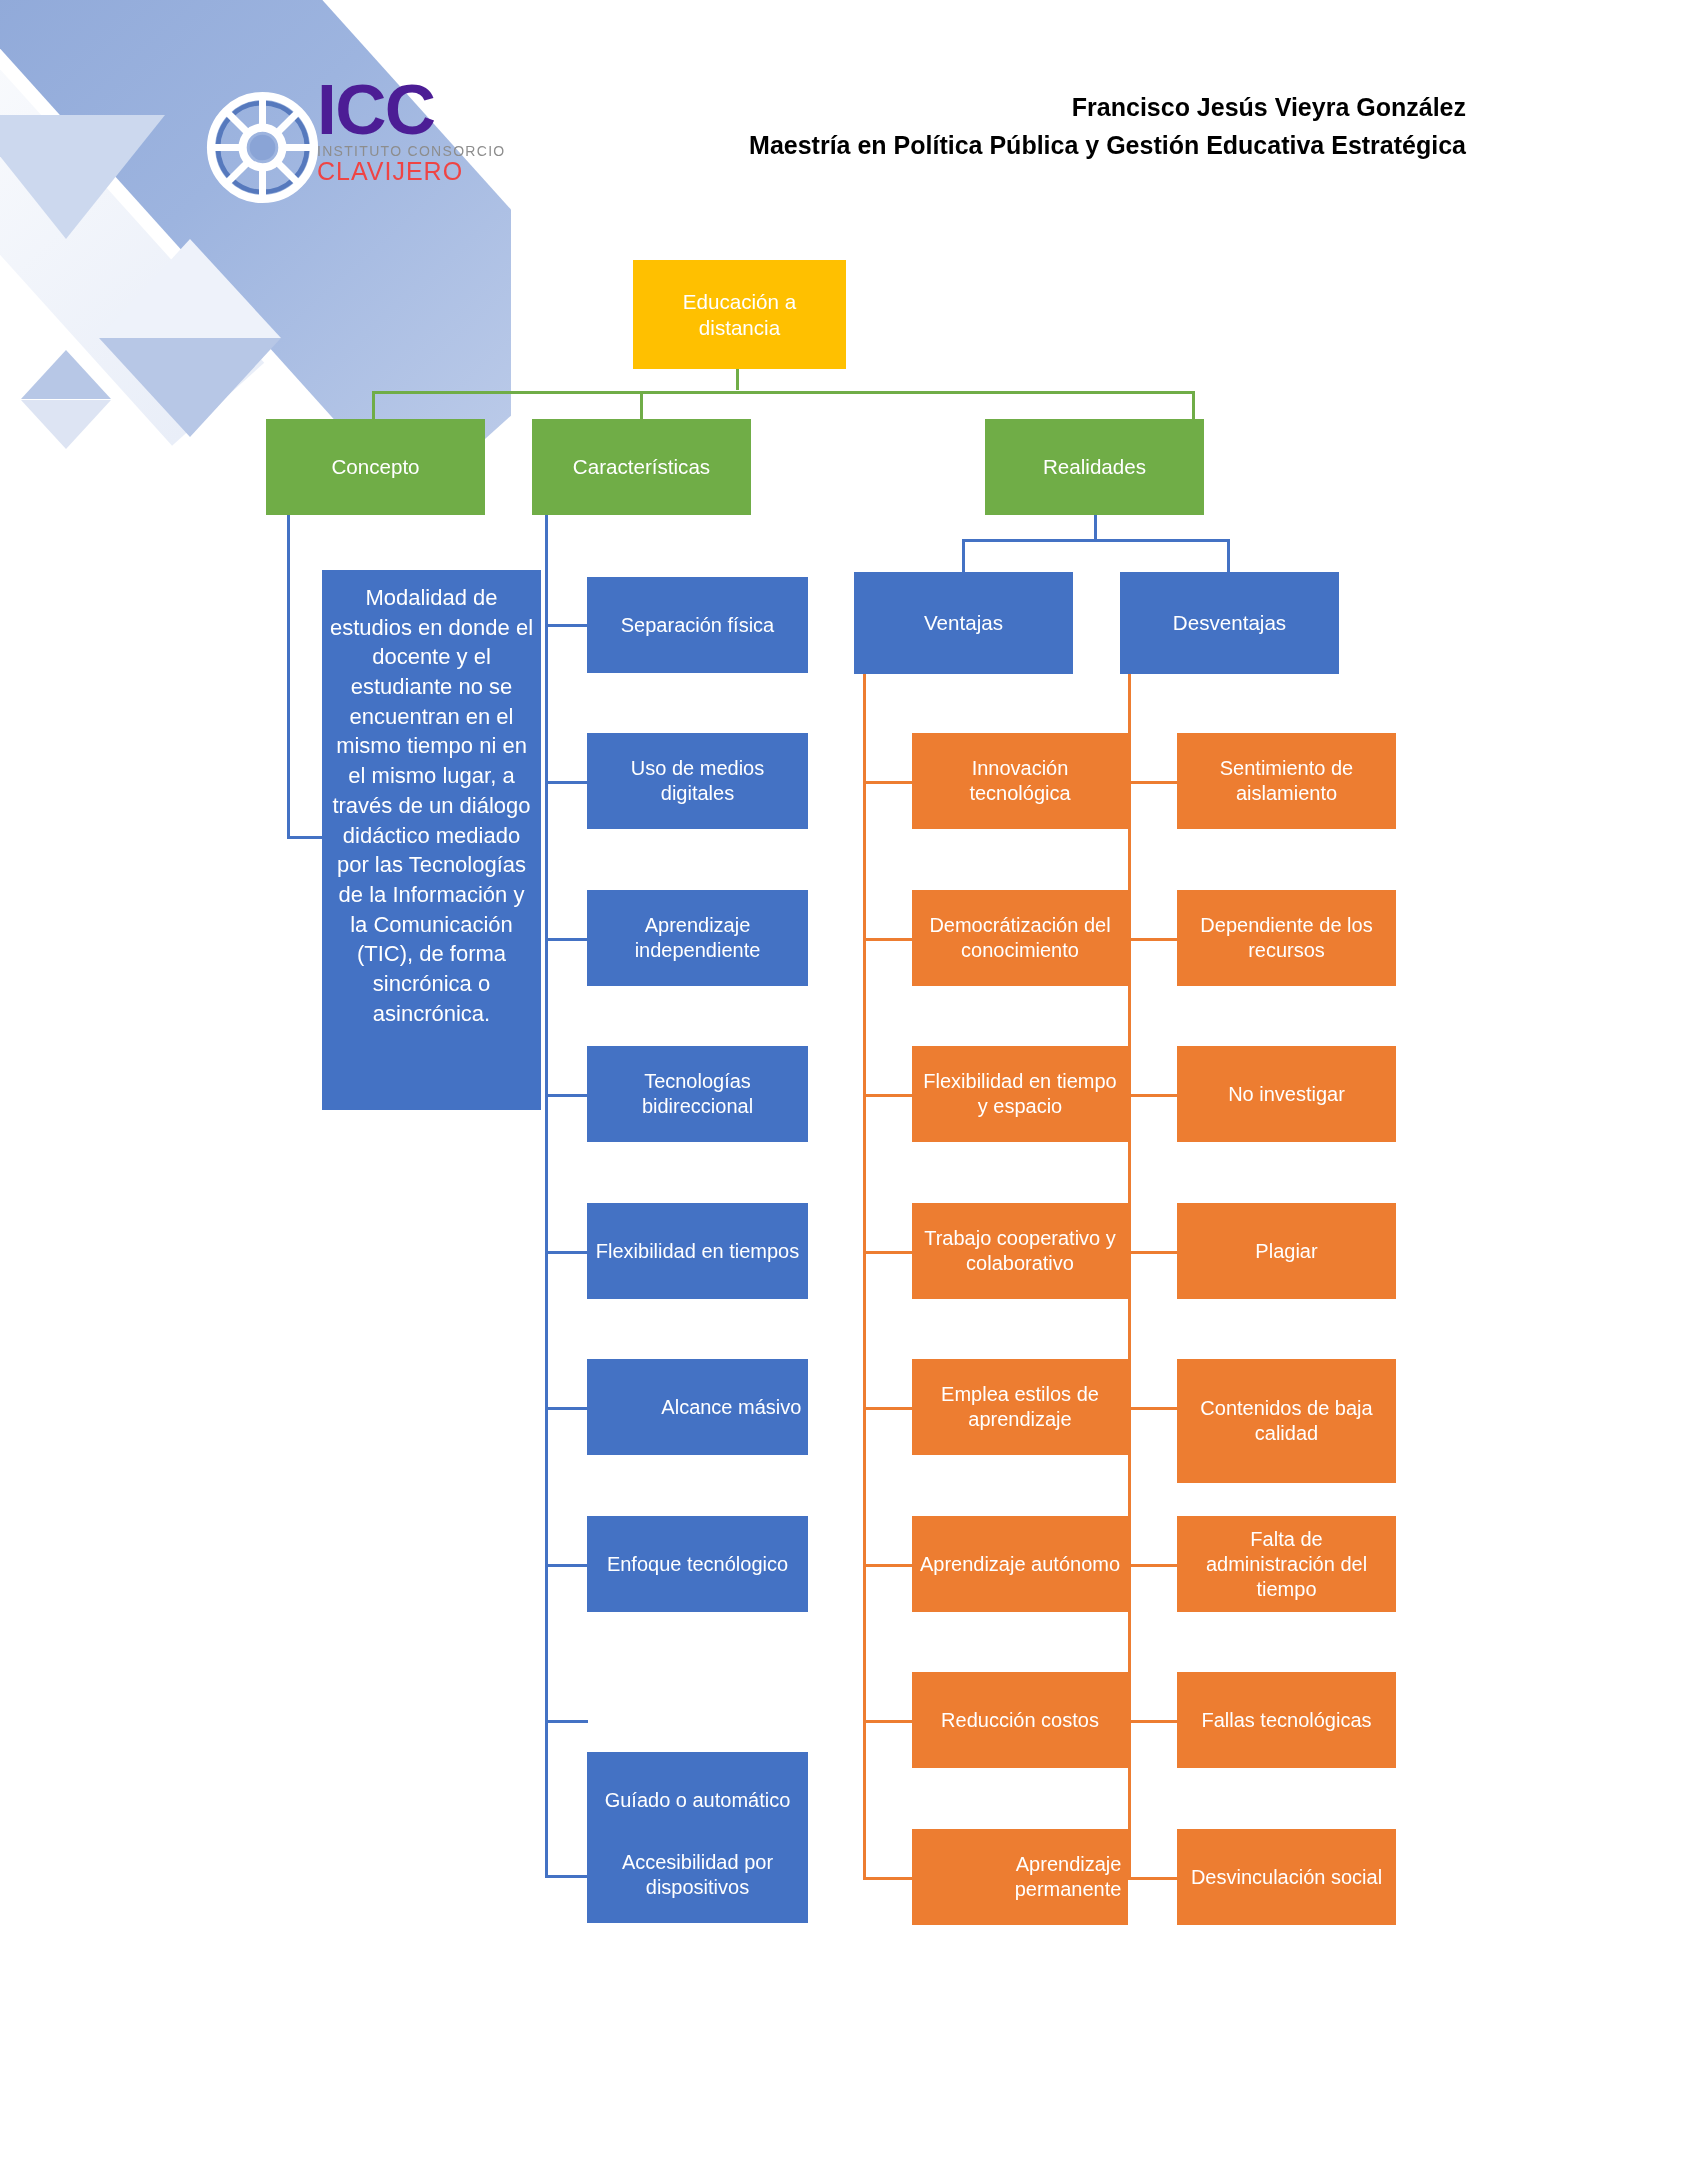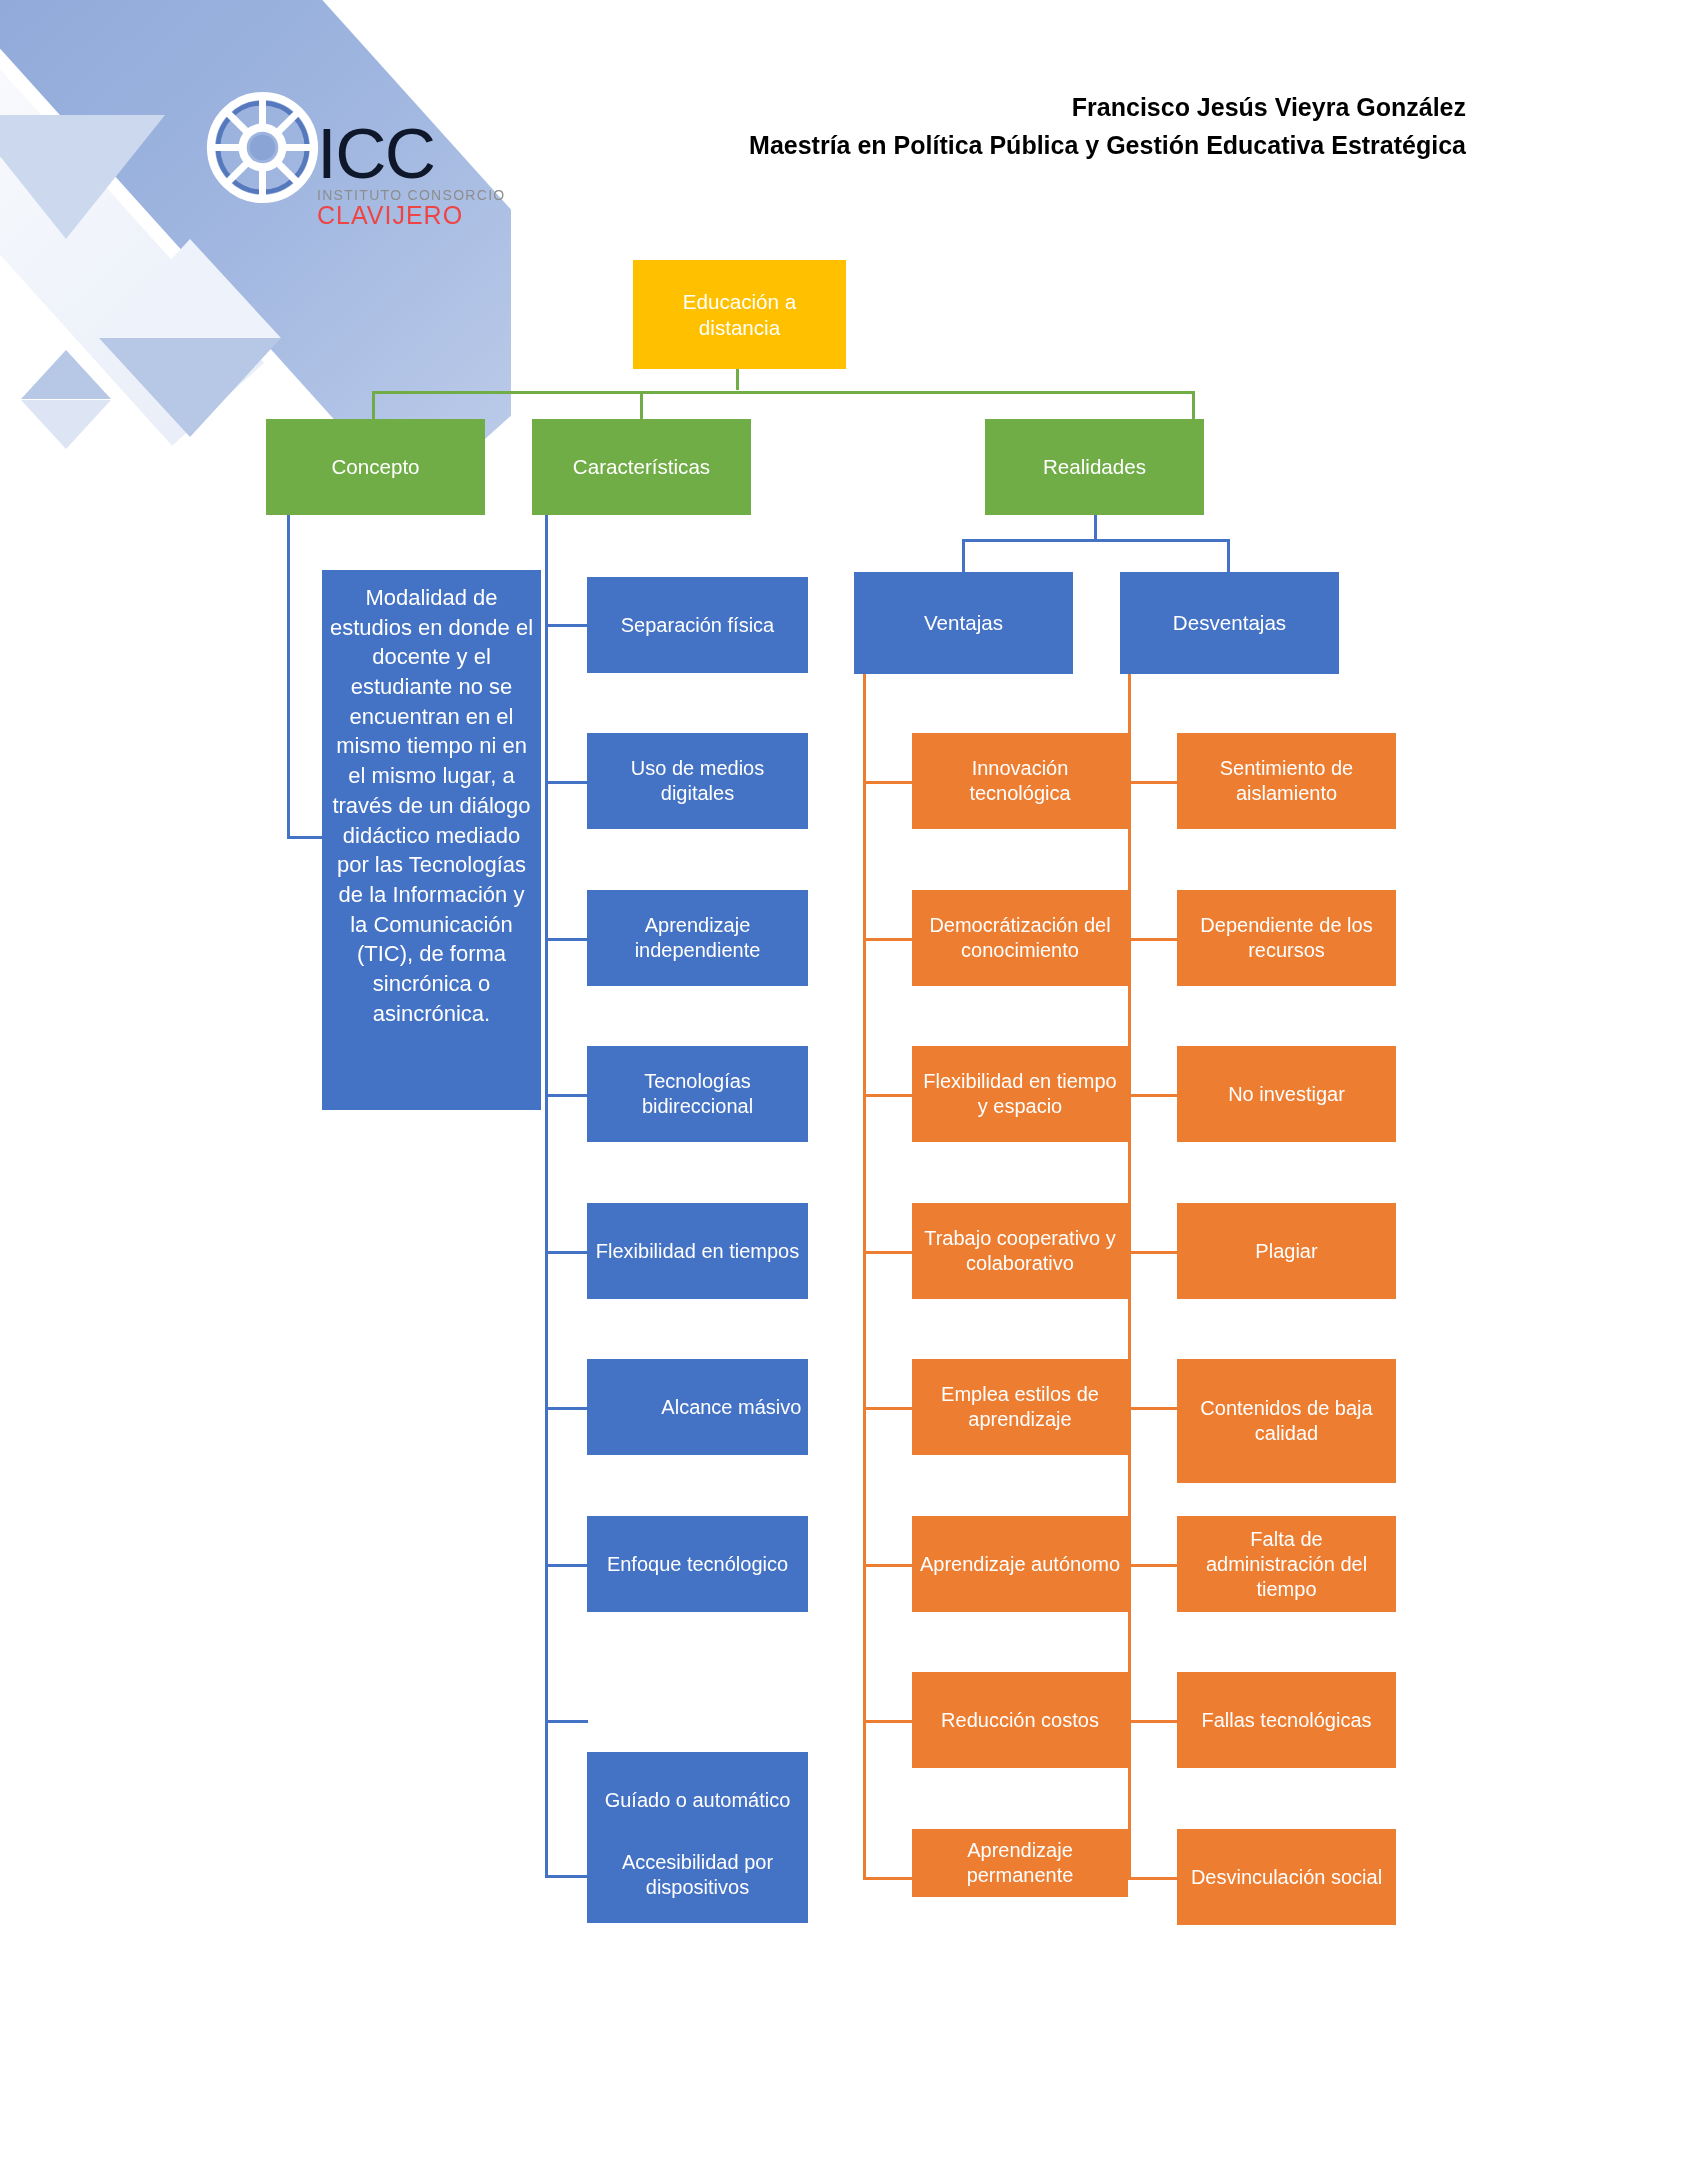--- a/index.html
+++ b/index.html
@@ -26,21 +26,21 @@
   }
   .tri{position:absolute;width:0;height:0;}
   .tri-a{left:-33px;top:115px;border-left:99px solid transparent;border-right:99px solid transparent;border-bottom:124px solid #ccd8ee;transform:rotate(180deg);}
   .tri-b{left:99px;top:239px;border-left:91px solid transparent;border-right:91px solid transparent;border-bottom:99px solid #eef2fa;}
   .tri-c{left:99px;top:338px;border-left:91px solid transparent;border-right:91px solid transparent;border-top:99px solid #b7c7e6;}
   .tri-d{left:20.6px;top:350px;border-left:45px solid transparent;border-right:45px solid transparent;border-bottom:49px solid #b7c7e6;}
   .tri-e{left:20.6px;top:400px;border-left:45px solid transparent;border-right:45px solid transparent;border-top:49px solid #dde4f3;}
 
   .logo-mark{position:absolute;left:204px;top:89px;width:117px;height:117px;}
   .logo-text{position:absolute;left:317px;top:78px;}
-  .logo-icc{font-family:"Liberation Sans",sans-serif;font-weight:normal;font-size:71px;color:#0f172a;letter-spacing:-1.6px;line-height:0.9;margin-top:44px;}
+  .logo-icc{font-family:"Liberation Sans",sans-serif;font-weight:bold;font-size:71px;color:#4c1d95;letter-spacing:-1.6px;line-height:0.9;}
   .logo-sub1{font-size:14px;color:#8d8d8d;letter-spacing:1.3px;margin-top:1.6px;}
   .logo-sub2{font-size:25px;color:#ef4444;letter-spacing:1px;line-height:1;}
 
   
   .hdr{position:absolute;left:0;top:89px;width:1466px;text-align:right;}
   .hdr-line{font-weight:bold;font-size:25px;color:#000;line-height:1.5;}
 
   
   .node{
     position:absolute;box-sizing:border-box;
@@ -219,21 +219,21 @@
     </div>
   <div class="node n-orange n-small" style="left:912px;top:1359px;width:216px;height:96px;">
     <span>Emplea estilos de aprendizaje</span>
     </div>
   <div class="node n-orange n-small" style="left:912px;top:1516px;width:216px;height:96px;">
     <span>Aprendizaje autónomo</span>
     </div>
   <div class="node n-orange n-small" style="left:912px;top:1672px;width:216px;height:96px;">
     <span>Reducción costos</span>
     </div>
-  <div class="node n-orange n-small" style="left:912px;top:1829px;width:216px;height:68px;">
+  <div class="node n-orange n-small" style="left:912px;top:1829px;width:216px;height:96px;text-align:right;">
     <span>Aprendizaje permanente</span>
     </div>
 
   <div class="node n-orange n-small" style="left:1177px;top:733px;width:219px;height:96px;">
     <span>Sentimiento de aislamiento</span>
     </div>
   <div class="node n-orange n-small" style="left:1177px;top:890px;width:219px;height:96px;">
     <span>Dependiente de los recursos</span>
     </div>
   <div class="node n-orange n-small" style="left:1177px;top:1046px;width:219px;height:96px;">

